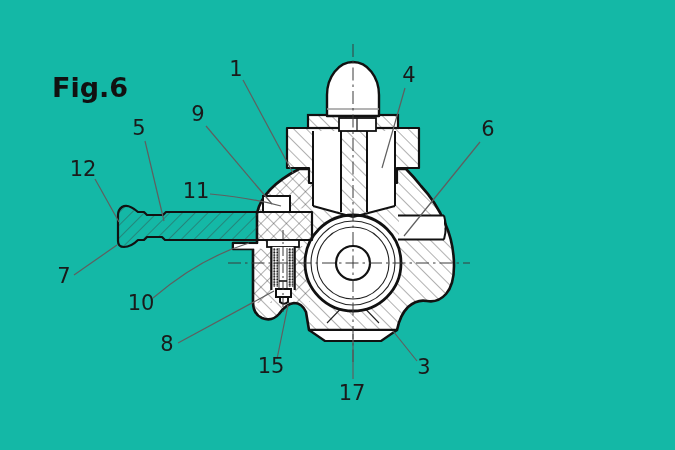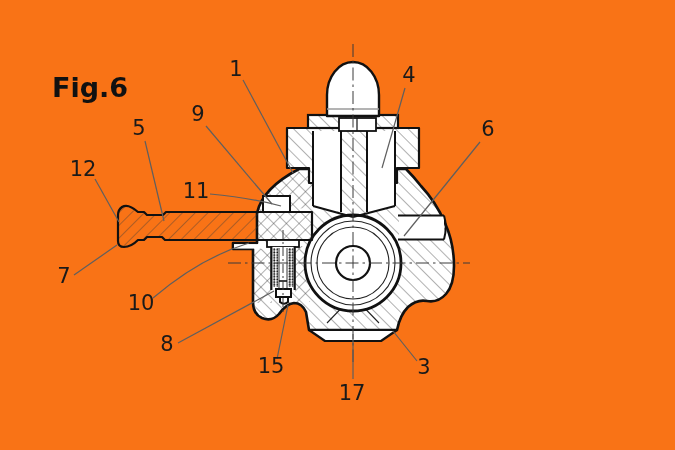--- a/index.html
+++ b/index.html
@@ -1,16 +1,16 @@
 <!DOCTYPE html>
 <html><head>
 <meta charset="utf-8">
 <style>
   html,body{margin:0;padding:0;background:#ffffff;}
-  .stage{position:relative;width:675px;height:450px;background:#f97316;overflow:hidden;
+  .stage{position:relative;width:675px;height:450px;background:#14b8a6;overflow:hidden;
          font-family:"DejaVu Sans","Liberation Sans",sans-serif;}
   svg{display:block}
   text.callout{font-family:"DejaVu Sans","Liberation Sans",sans-serif;font-size:21px;fill:#1a1a1a;}
   text.figlabel{font-family:"DejaVu Sans","Liberation Sans",sans-serif;font-size:27px;font-weight:bold;fill:#111;}
 </style>
 </head>
 <body>
 
 <div class="stage">
 <svg width="675" height="450" viewBox="0 0 675 450">

